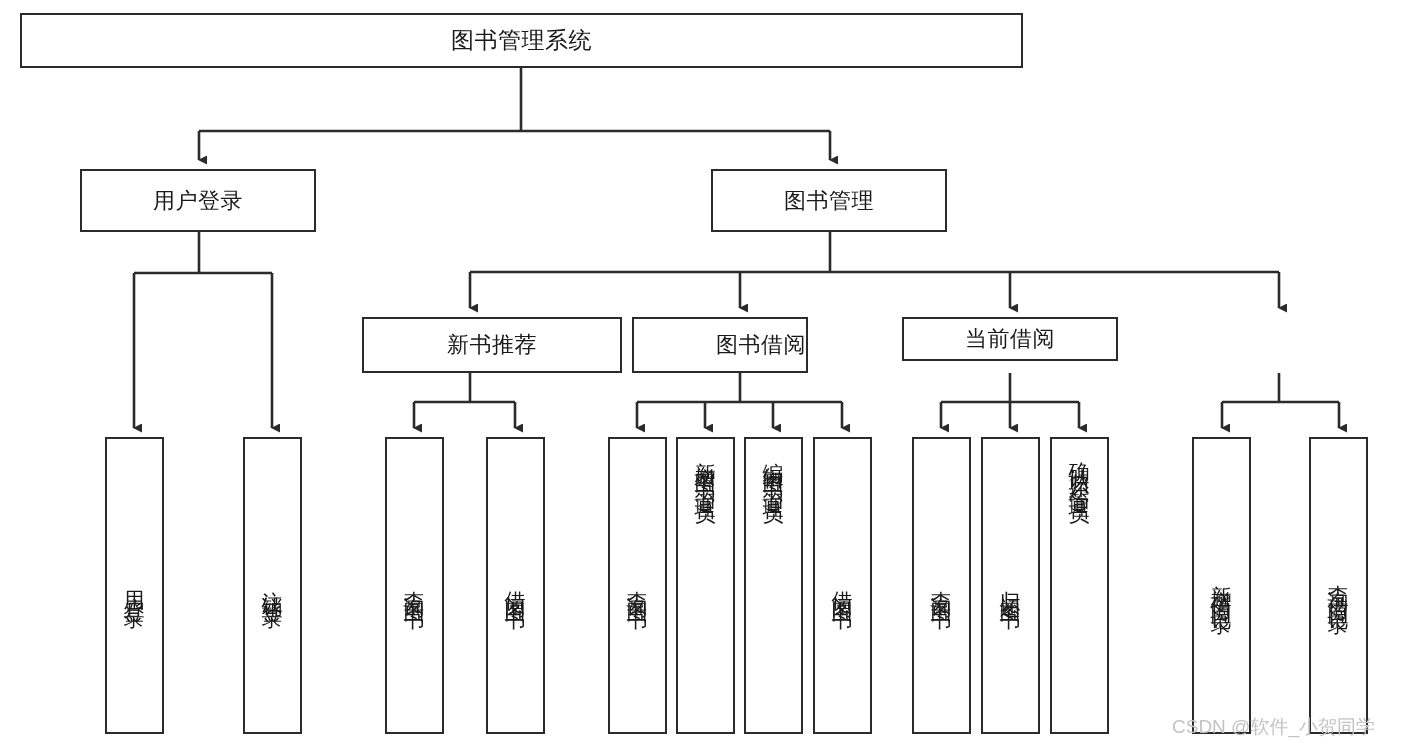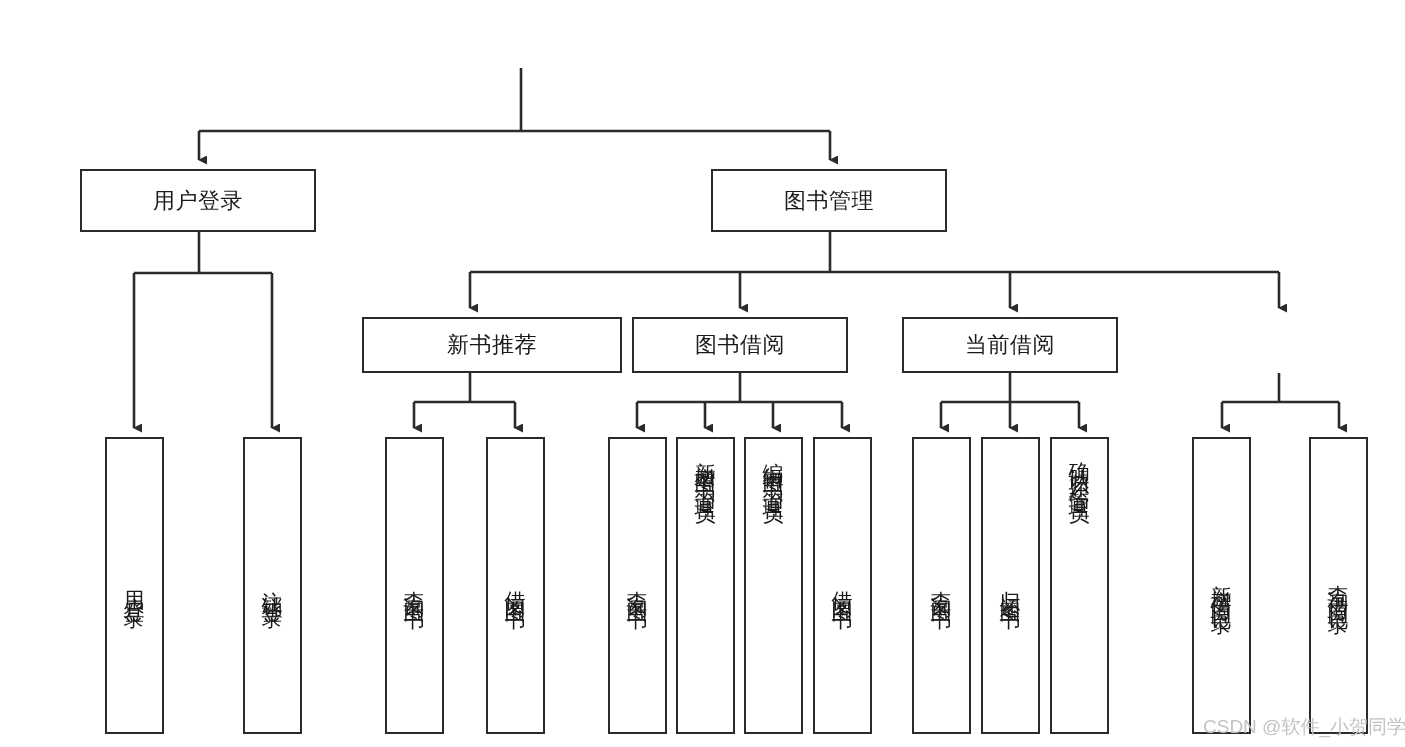--- a/index.html
+++ b/index.html
@@ -125,35 +125,38 @@
       <path d="M1010,402 L1010,428" marker-end="url(#arrowhead)"></path>
       <path d="M1079,402 L1079,428" marker-end="url(#arrowhead)"></path>
 
       <path d="M1279,373 L1279,402"></path>
       <path d="M1222,402 L1339,402"></path>
       <path d="M1222,402 L1222,428" marker-end="url(#arrowhead)"></path>
       <path d="M1339,402 L1339,428" marker-end="url(#arrowhead)"></path>
     </g>
   </svg>
 
+  <div class="node horiz root" style="left:20px; top:13px; width:1003px; height:55px;">
+    <span class="node-label">图书管理系统</span>
+  </div>
 
   <div class="node horiz" style="left:80px; top:169px; width:236px; height:63px;">
     <span class="node-label">用户登录</span>
   </div>
   <div class="node horiz" style="left:711px; top:169px; width:236px; height:63px;">
     <span class="node-label">图书管理</span>
   </div>
 
   <div class="node horiz" style="left:362px; top:317px; width:260px; height:56px;">
     <span class="node-label">新书推荐</span>
   </div>
-  <div class="node horiz" style="left:632px; top:317px; width:216px; height:56px;">
+  <div class="node horiz" style="left:632px; top:317px; width:176px; height:56px;justify-content:flex-end;">
     <span class="node-label">图书借阅</span>
   </div>
-  <div class="node horiz" style="left:902px; top:317px; width:216px; height:56px;">
+  <div class="node horiz" style="left:902px; top:317px; width:216px; height:44px;">
     <span class="node-label">当前借阅</span>
   </div>
 
   <div class="node vert" style="left:105px; top:437px; width:59px; height:297px;">
     <span class="node-label">用户登录</span>
   </div>
   <div class="node vert" style="left:243px; top:437px; width:59px; height:297px;">
     <span class="node-label">注销登录</span>
   </div>
 
@@ -187,15 +190,15 @@
     <span class="node-label">确认归还（管理员）</span>
   </div>
 
   <div class="node vert" style="left:1192px; top:437px; width:59px; height:297px;">
     <span class="node-label">新增借阅记录</span>
   </div>
   <div class="node vert" style="left:1309px; top:437px; width:59px; height:297px;">
     <span class="node-label">查询借阅记录</span>
   </div>
 
-  <div class="watermark" style="left:1203px; top:714px;">CSDN @软件_小贺同学</div>
+  <div class="watermark" style="left:1172px; top:714px;">CSDN @软件_小贺同学</div>
 
 </div>
 
 </body></html>

